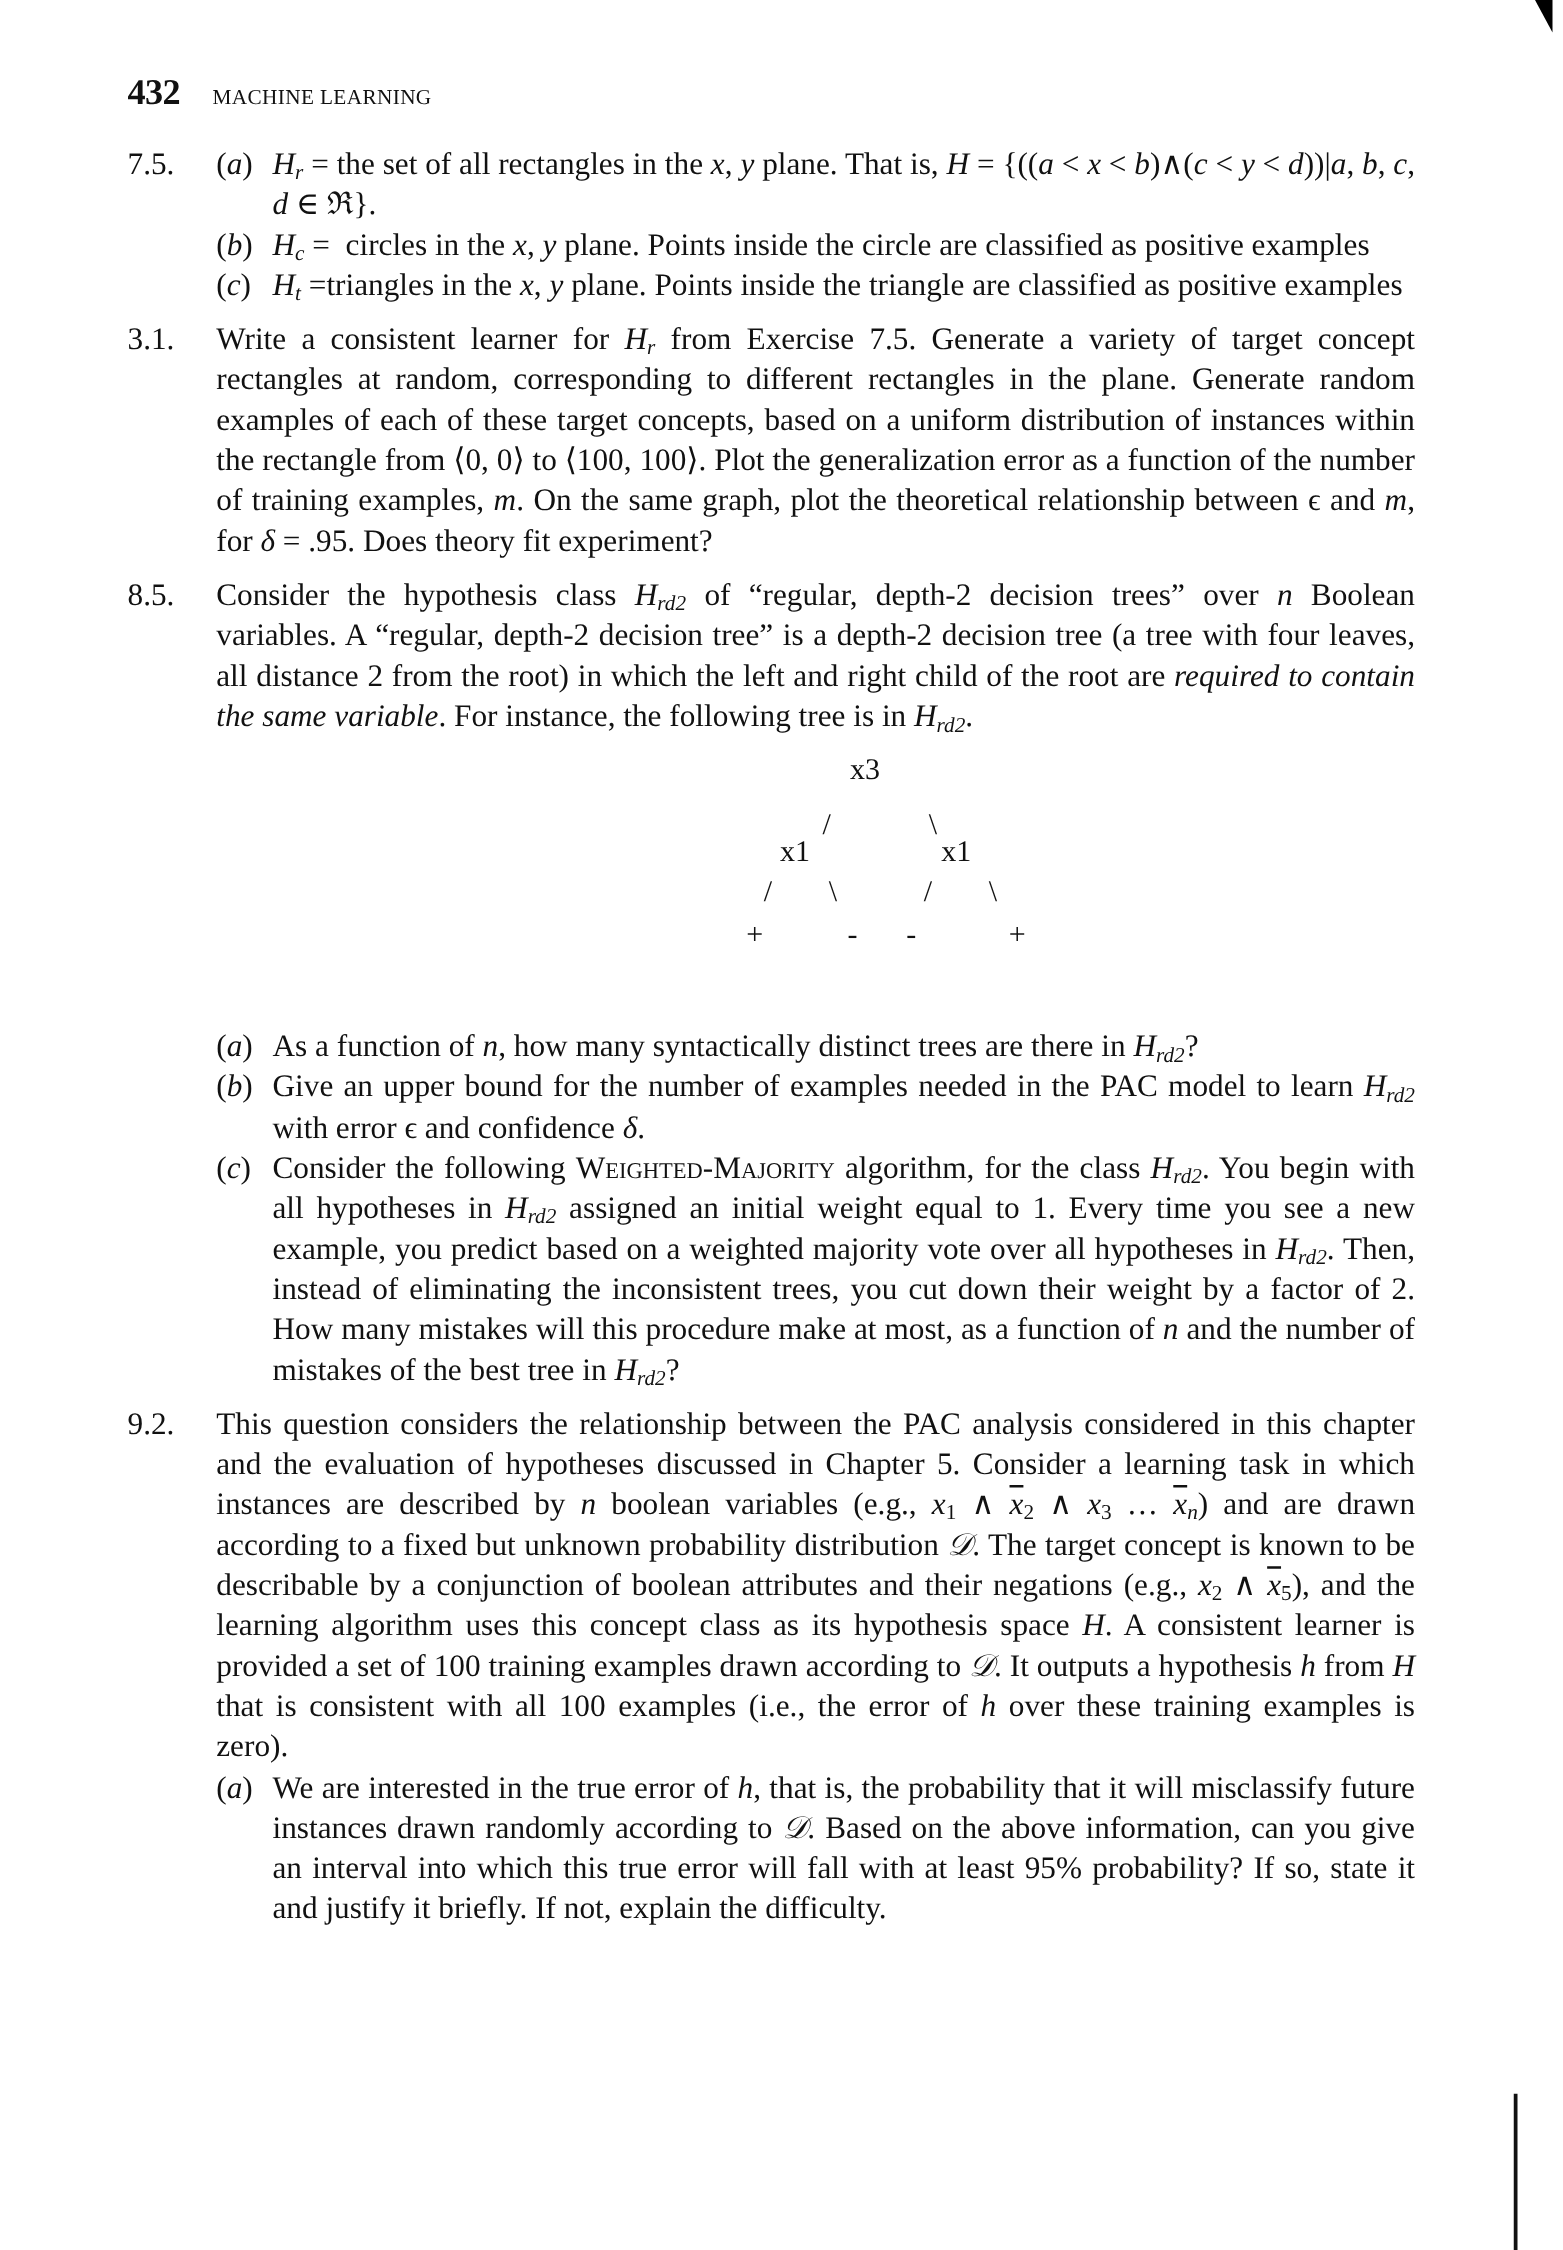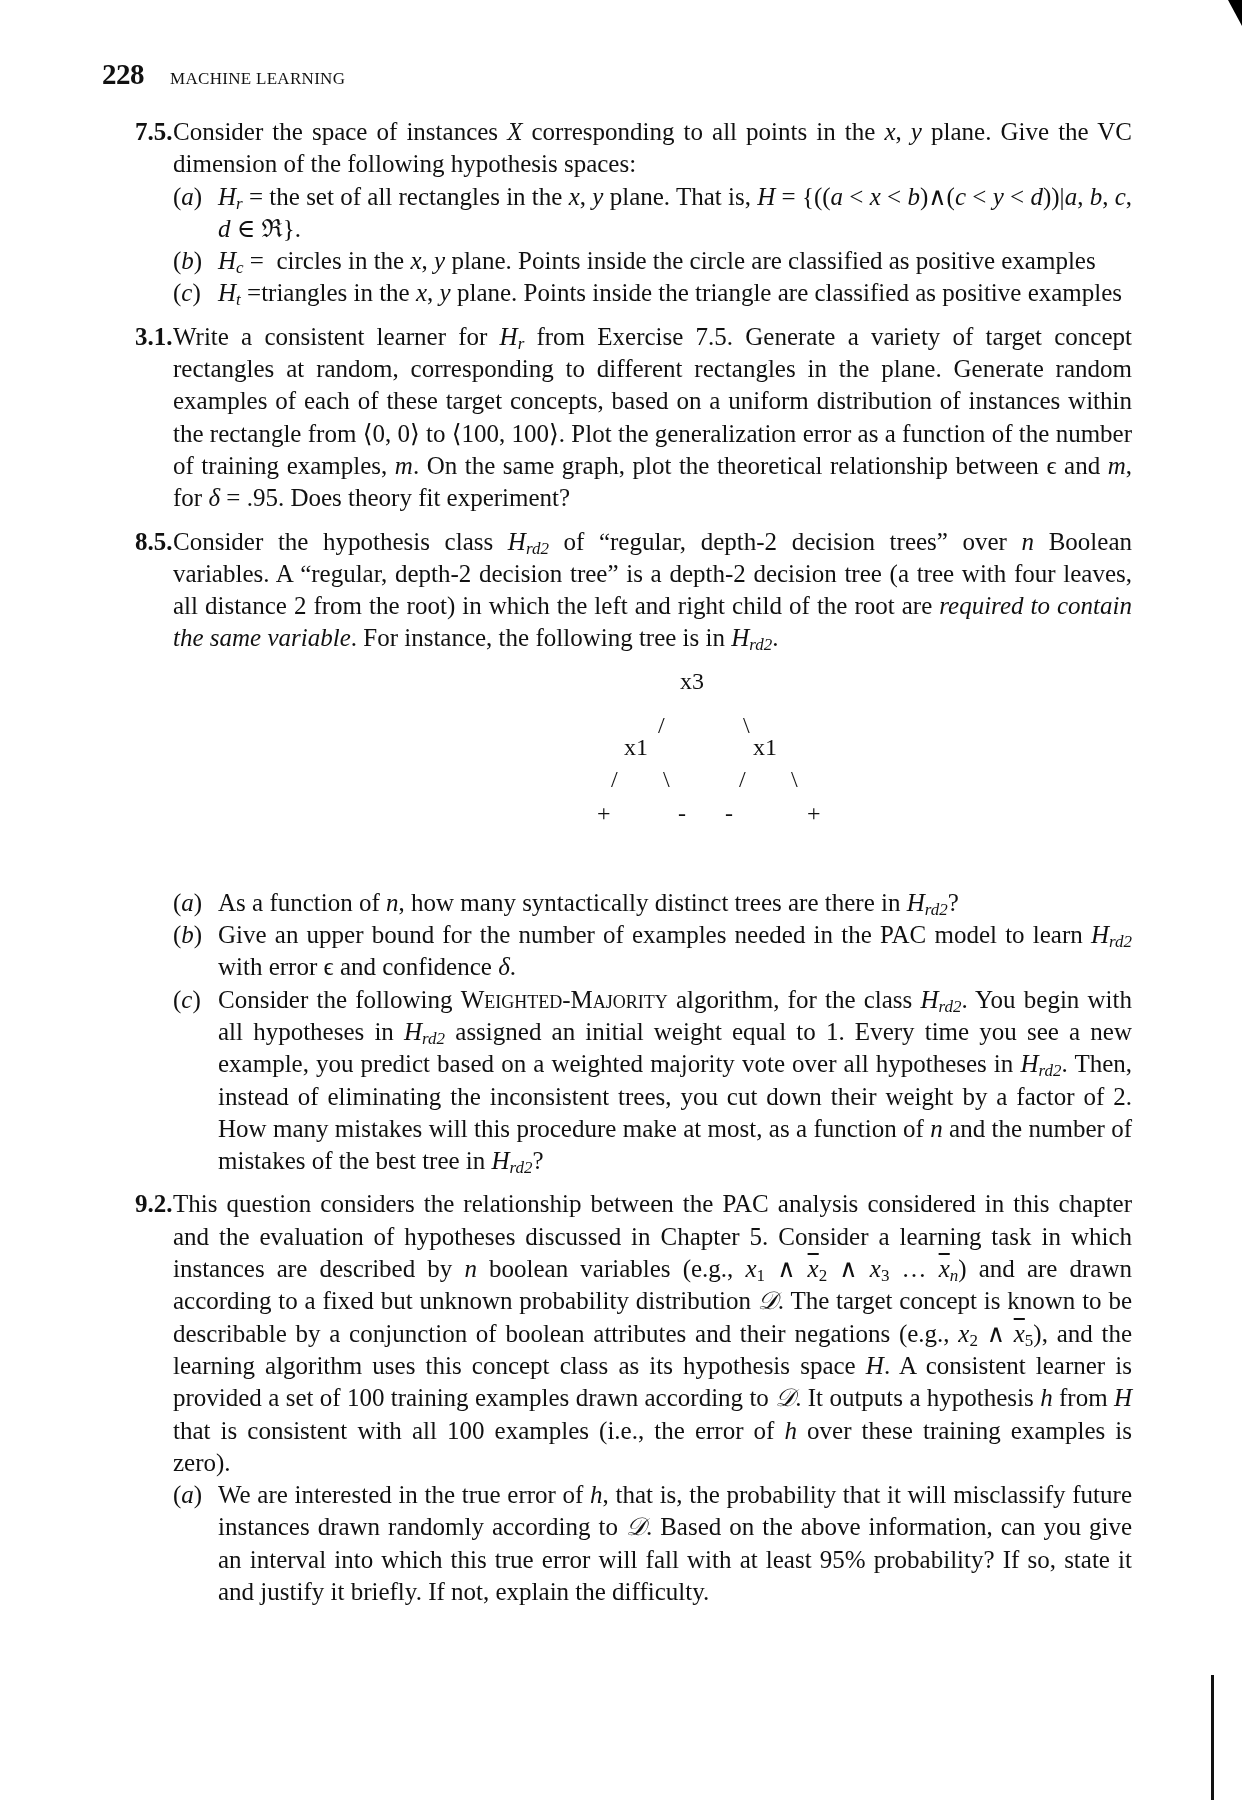--- a/index.html
+++ b/index.html
@@ -12,50 +12,49 @@
   .page-num { font-weight: bold; font-size: 29px; letter-spacing: -0.5px; }
   .running-title { font-size: 17px; margin-left: 26px; letter-spacing: 0.3px; }
   .corner-mark {
     position: absolute; left: 1214px; top: 0; width: 0; height: 0;
     border-left: 14px solid transparent; border-right: 14px solid #000;
     border-bottom: 26px solid transparent;
   }
   .edge-bar { position: absolute; left: 1211px; top: 1675px; width: 3px; height: 125px; background: #111; }
   .body-text { position: absolute; left: 102px; top: 116px; width: 1030px; font-size: 25px; line-height: 32.3px; }
   .exercise { position: relative; padding-left: 71px; margin-bottom: 11px; text-align: justify; }
-  .ex-num { position: absolute; left: 0; top: 0; font-weight: bold; margin-left: 33px; }
+  .ex-num { position: absolute; left: 0; top: 0; font-weight: normal; }
   .para { text-align: justify; }
   .sub { position: relative; padding-left: 45px; text-align: justify; }
   .sub-label { position: absolute; left: 0; top: 0; }
   .sub-label i { font-style: italic; }
   i, .it { font-style: italic; }
   sub { font-size: 0.68em; vertical-align: -0.25em; line-height: 0; }
   .sc { font-variant: small-caps; }
   .tree {
     position: relative; height: 226px; margin: 2px 0 4px 0;
     font-family: Liberation Serif, serif; font-size: 24px;
   }
   .tree span { position: absolute; }
   .bar { text-decoration: overline; }
 </style>
 </head>
 <body>
 
 <div class="corner-mark"></div>
 
 <div class="header">
-  <span class="page-num">228</span>
+  <span class="page-num">432</span>
   <span class="running-title">MACHINE LEARNING</span>
 </div>
 
 <div class="body-text">
 
   <div class="exercise">
     <span class="ex-num">7.5.</span>
-    <div class="para">Consider the space of instances <i>X</i> corresponding to all points in the <i>x</i>, <i>y</i> plane. Give the VC dimension of the following hypothesis spaces:</div>
     <div class="sub">
       <span class="sub-label">(<i>a</i>)</span>
       <i>H<sub>r</sub></i> = the set of all rectangles in the <i>x</i>, <i>y</i> plane. That is, <i>H</i> = {((<i>a</i> &lt; <i>x</i> &lt; <i>b</i>)∧(<i>c</i> &lt; <i>y</i> &lt; <i>d</i>))|<i>a</i>, <i>b</i>, <i>c</i>, <i>d</i> ∈ ℜ}.
     </div>
     <div class="sub">
       <span class="sub-label">(<i>b</i>)</span>
       <i>H<sub>c</sub></i> = &nbsp;circles in the <i>x</i>, <i>y</i> plane. Points inside the circle are classified as positive examples
     </div>
     <div class="sub">
       <span class="sub-label">(<i>c</i>)</span>

